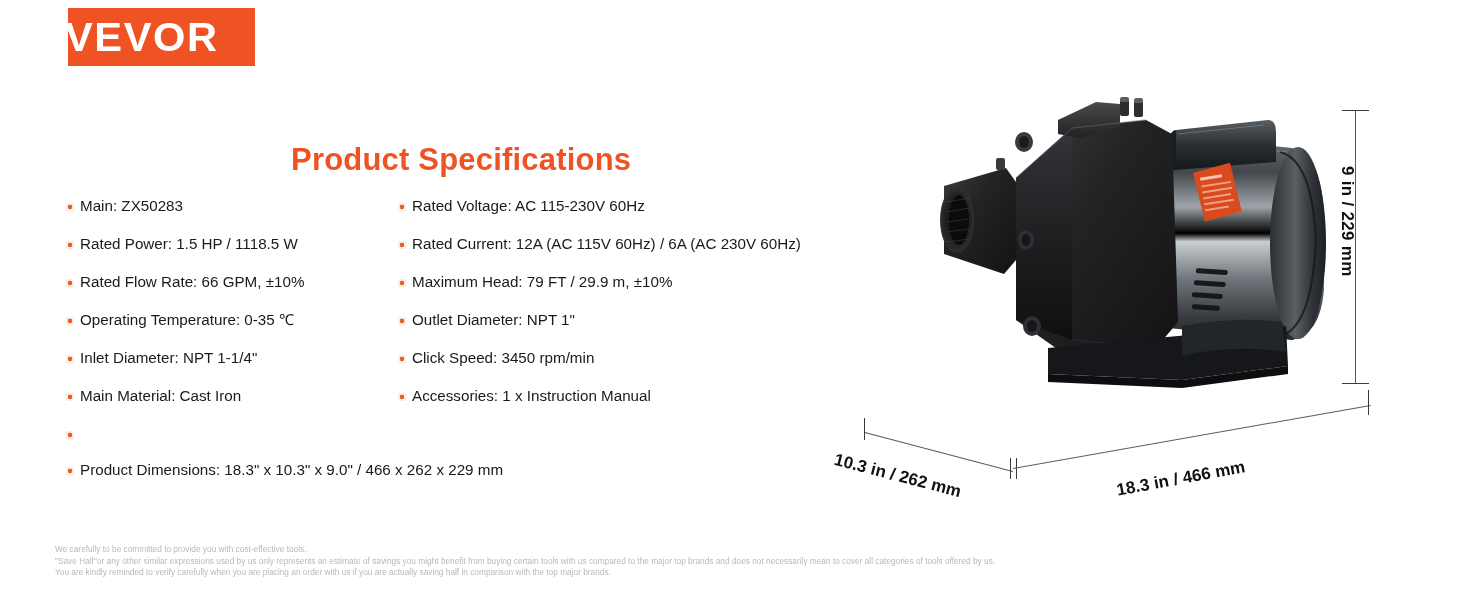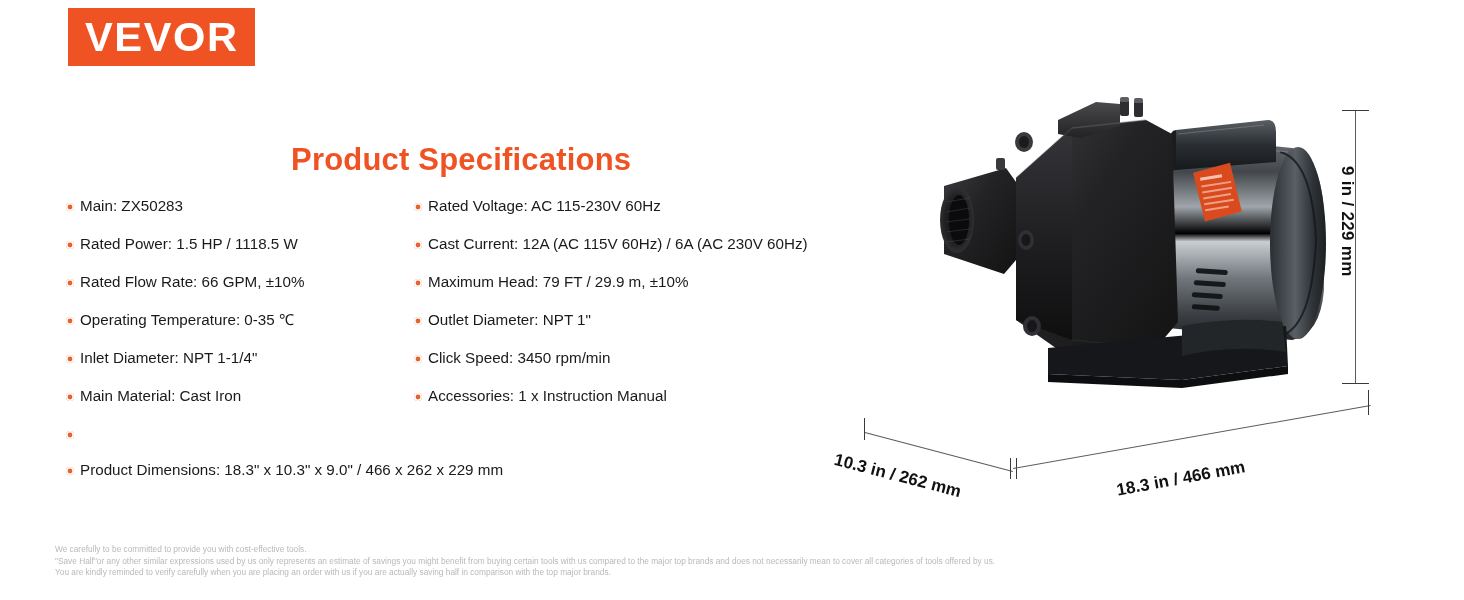--- a/index.html
+++ b/index.html
@@ -22,21 +22,20 @@
   
   #brand-logo {
     position: absolute;
     left: 68px;
     top: 8px;
     width: 187px;
     height: 58px;
     background: #F05323;
     display: flex;
     align-items: center;
-    justify-content: center;
   }
   #brand-logo .wordmark {
     color: #ffffff;
     font-family: "Liberation Sans", sans-serif;
     font-weight: bold;
     font-size: 40px;
     letter-spacing: 1.5px;
     line-height: 1;
     transform: scaleX(1.04);
   }
@@ -52,21 +51,21 @@
     letter-spacing: 0.2px;
     white-space: nowrap;
   }
 
   
   .spec-col {
     position: absolute;
     top: 196px;
   }
   #spec-col-left  { left: 66px; width: 340px; }
-  #spec-col-right { left: 414px; width: 470px; }
+  #spec-col-right { left: 398px; width: 470px; }
 
   .spec-item {
     display: flex;
     align-items: flex-start;
     height: 38px;
     white-space: nowrap;
   }
   .spec-bullet {
     flex: 0 0 auto;
     width: 8px;
@@ -247,21 +246,21 @@
     </div>
   </div>
 
   <div class="spec-col" id="spec-col-right">
     <div class="spec-item">
       <span class="spec-bullet"></span>
       <span class="spec-text">Rated Voltage: AC 115-230V 60Hz</span>
     </div>
     <div class="spec-item">
       <span class="spec-bullet"></span>
-      <span class="spec-text">Cast Current: 12A (AC 115V 60Hz) / 6A (AC 230V 60Hz)</span>
+      <span class="spec-text">Rated Current: 12A (AC 115V 60Hz) / 6A (AC 230V 60Hz)</span>
     </div>
     <div class="spec-item">
       <span class="spec-bullet"></span>
       <span class="spec-text">Maximum Head: 79 FT / 29.9 m, ±10%</span>
     </div>
     <div class="spec-item">
       <span class="spec-bullet"></span>
       <span class="spec-text">Outlet Diameter: NPT 1"</span>
     </div>
     <div class="spec-item">

